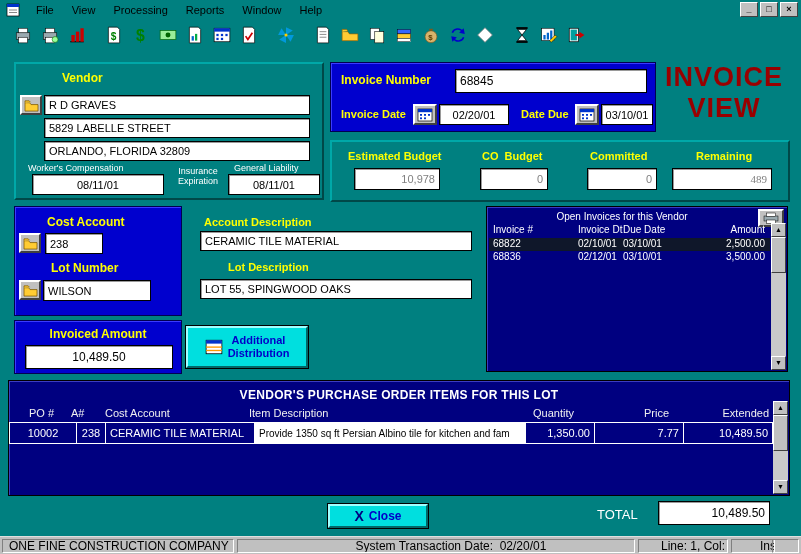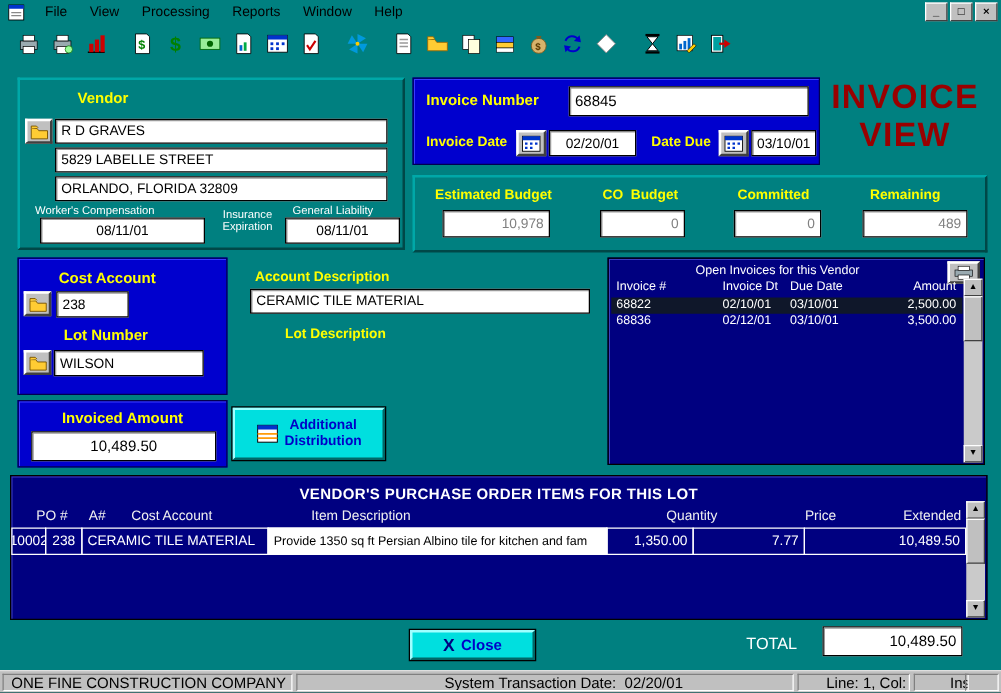--- a/index.html
+++ b/index.html
@@ -36,21 +36,21 @@
   .vscroll{position:absolute;width:15px;background:#CACACA;box-sizing:border-box;}
   .sb{position:absolute;left:0;width:15px;height:14px;background:#C0C0C0;border:1px solid;border-color:#fff #404040 #404040 #fff;font-size:7px;text-align:center;line-height:12px;box-sizing:border-box;color:#000;}
   .sb.up{top:0}.sb.dn{bottom:0}
   .sthumb{position:absolute;left:0;top:14px;width:15px;height:36px;background:#C0C0C0;border:1px solid;border-color:#fff #404040 #404040 #fff;box-sizing:border-box;}
 
   
   .oi-title{position:absolute;top:4px;left:0;right:30px;text-align:center;color:#fff;font-size:10px;}
   .oi-line{position:absolute;left:2px;width:281px;height:13px;font-size:10px;color:#fff;}
   .oi-line .c1{position:absolute;left:4px;}
   .oi-line .c2{position:absolute;left:89px;}
-  .oi-line .c3{position:absolute;left:143px;}
+  .oi-line .c3{position:absolute;left:134px;}
   .oi-line .c4{position:absolute;right:5px;}
   .oi-line.sel{background:#0f172a;}
 
   
   .po-title{position:absolute;top:7px;left:0;right:0;text-align:center;color:#fff;font-weight:bold;font-size:12px;letter-spacing:.3px;}
   .po-h{position:absolute;top:26px;color:#F0F0F0;font-size:11px;white-space:nowrap;}
   .po-row{position:absolute;left:1px;top:41px;width:763px;height:22px;display:flex;}
   .po-cell{border:1px solid #fff;margin-left:-1px;height:22px;display:flex;align-items:center;padding:0 4px;box-sizing:border-box;color:#fff;font-size:11px;white-space:nowrap;overflow:hidden;}
   .po-cell.white{background:#fff;color:#000;font-size:10px;}
   .po-cell.num{justify-content:flex-end;}
@@ -312,45 +312,46 @@
   </div>
 
   <div class="groupbox" style="left:330px;top:140px;width:460px;height:62px;">
     <span class="ylab s" style="left:16px;top:8px;">Estimated Budget</span>
     <span class="ylab s" style="left:150px;top:8px;white-space:pre;">CO  Budget</span>
     <span class="ylab s" style="left:258px;top:8px;">Committed</span>
     <span class="ylab s" style="left:364px;top:8px;">Remaining</span>
     <span class="field right gray" style="left:22px;top:26px;width:86px;height:22px;">10,978</span>
     <span class="field right gray" style="left:148px;top:26px;width:68px;height:22px;">0</span>
     <span class="field right gray" style="left:255px;top:26px;width:70px;height:22px;">0</span>
-    <span class="field right gray" style="left:358px;top:26px;width:84px;height:22px;">489</span>
+    <span class="field right gray" style="left:340px;top:26px;width:100px;height:22px;font-family:Liberation Serif, serif;">489</span>
   </div>
 
   <div class="bluepanel" style="left:14px;top:206px;width:168px;height:110px;">
     <span class="ylab" style="left:32px;top:8px;">Cost Account</span>
     <span class="gbtn" style="left:4px;top:26px;width:22px;height:20px;">
       <svg width="15" height="13" viewBox="0 0 16 14">
           <path d="M1 4h5l1.5 2H15v7H1z" fill="#FFCC33" stroke="#7a5500" stroke-width=".8"></path>
           <path d="M1 4V2h4.5L7 3.5" fill="#FFCC33" stroke="#7a5500" stroke-width=".8"></path>
         </svg>
     </span>
     <span class="field" style="left:30px;top:26px;width:58px;height:21px;">238</span>
     <span class="ylab" style="left:36px;top:54px;">Lot Number</span>
     <span class="gbtn" style="left:4px;top:73px;width:22px;height:20px;">
       <svg width="15" height="13" viewBox="0 0 16 14">
           <path d="M1 4h5l1.5 2H15v7H1z" fill="#FFCC33" stroke="#7a5500" stroke-width=".8"></path>
           <path d="M1 4V2h4.5L7 3.5" fill="#FFCC33" stroke="#7a5500" stroke-width=".8"></path>
         </svg>
     </span>
-    <span class="field" style="left:28px;top:73px;width:120px;height:21px;">WILSON</span>
+    <span class="field" style="left:28px;top:73px;width:108px;height:21px;">WILSON</span>
   </div>
 
   <span class="ylab s" style="left:204px;top:216px;">Account Description</span>
   <span class="field" style="left:200px;top:231px;width:272px;height:20px;">CERAMIC TILE MATERIAL</span>
   <span class="ylab s" style="left:204px;top:261px;padding-left:24px;">Lot Description</span>
+  <span class="field" style="left:200px;top:279px;width:272px;height:20px;">LOT 55, SPINGWOOD OAKS</span>
 
   <div class="navypanel" style="left:486px;top:206px;width:302px;height:166px;">
     <div class="oi-title">Open Invoices for this Vendor</div>
     <span class="gbtn" style="right:3px;top:2px;width:26px;height:18px;">
       <svg width="16" height="12" viewBox="0 0 16 12">
           <rect x="1" y="4" width="14" height="5" fill="#9aaab0" stroke="#000" stroke-width=".5"></rect>
           <rect x="3.5" y="1" width="9" height="3.4" fill="#fff" stroke="#000" stroke-width=".5"></rect>
           <rect x="3.5" y="8" width="9" height="3.4" fill="#fff" stroke="#000" stroke-width=".5"></rect>
         </svg>
     </span>
@@ -400,21 +401,21 @@
   <div class="navypanel" style="left:8px;top:380px;width:782px;height:116px;">
     <div class="po-title">VENDOR'S PURCHASE ORDER ITEMS FOR THIS LOT</div>
     <span class="po-h" style="left:20px;">PO #</span>
     <span class="po-h" style="left:62px;">A#</span>
     <span class="po-h" style="left:96px;">Cost Account</span>
     <span class="po-h" style="left:240px;">Item Description</span>
     <span class="po-h" style="left:470px;width:95px;text-align:right;">Quantity</span>
     <span class="po-h" style="left:575px;width:85px;text-align:right;">Price</span>
     <span class="po-h" style="left:670px;width:90px;text-align:right;">Extended</span>
     <div class="po-row">
-      <span class="po-cell ctr" style="width:28px;">10002</span>
+      <span class="po-cell ctr" style="width:68px;">10002</span>
       <span class="po-cell ctr" style="width:30px;">238</span>
       <span class="po-cell" style="width:150px;">CERAMIC TILE MATERIAL</span>
       <span class="po-cell white" style="width:272px;">Provide 1350 sq ft Persian Albino tile for kitchen and fam</span>
       <span class="po-cell num" style="width:70px;">1,350.00</span>
       <span class="po-cell num" style="width:90px;">7.77</span>
       <span class="po-cell num" style="flex:1;">10,489.50</span>
     </div>
     <div class="vscroll" style="right:1px;top:20px;bottom:1px;">
       <span class="sb up">▲</span>
       <span class="sthumb"></span>

